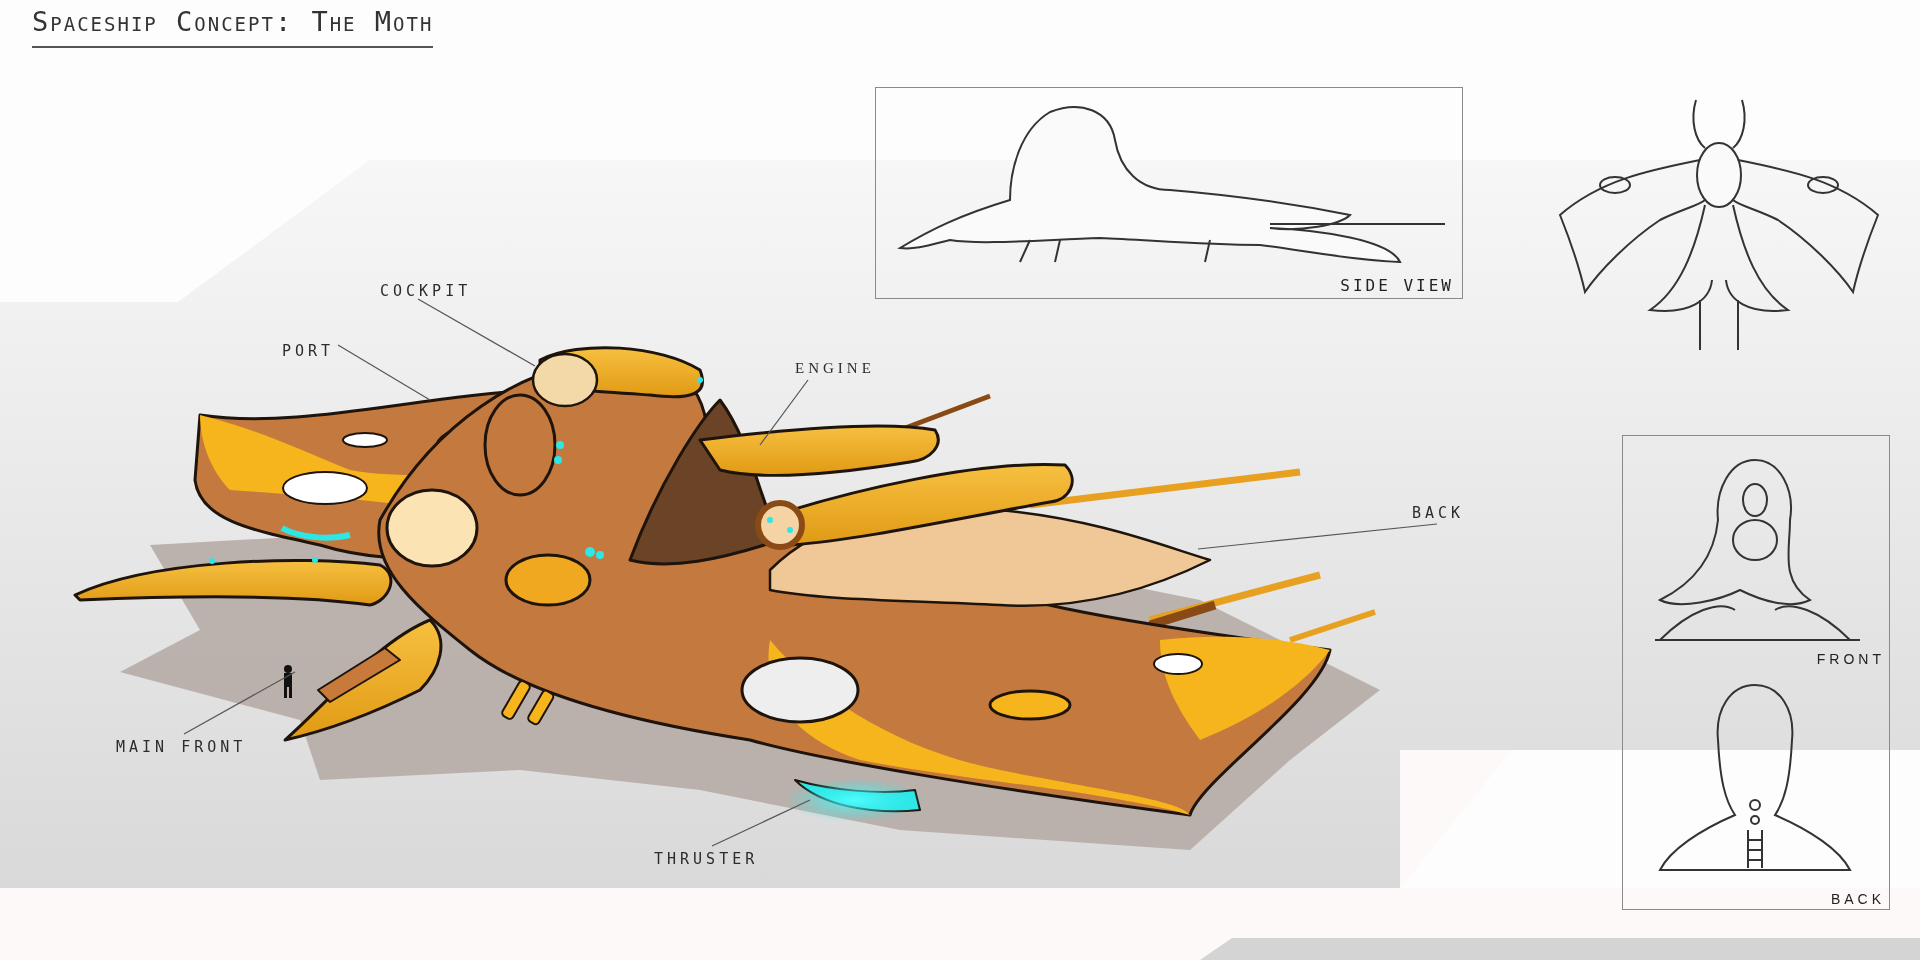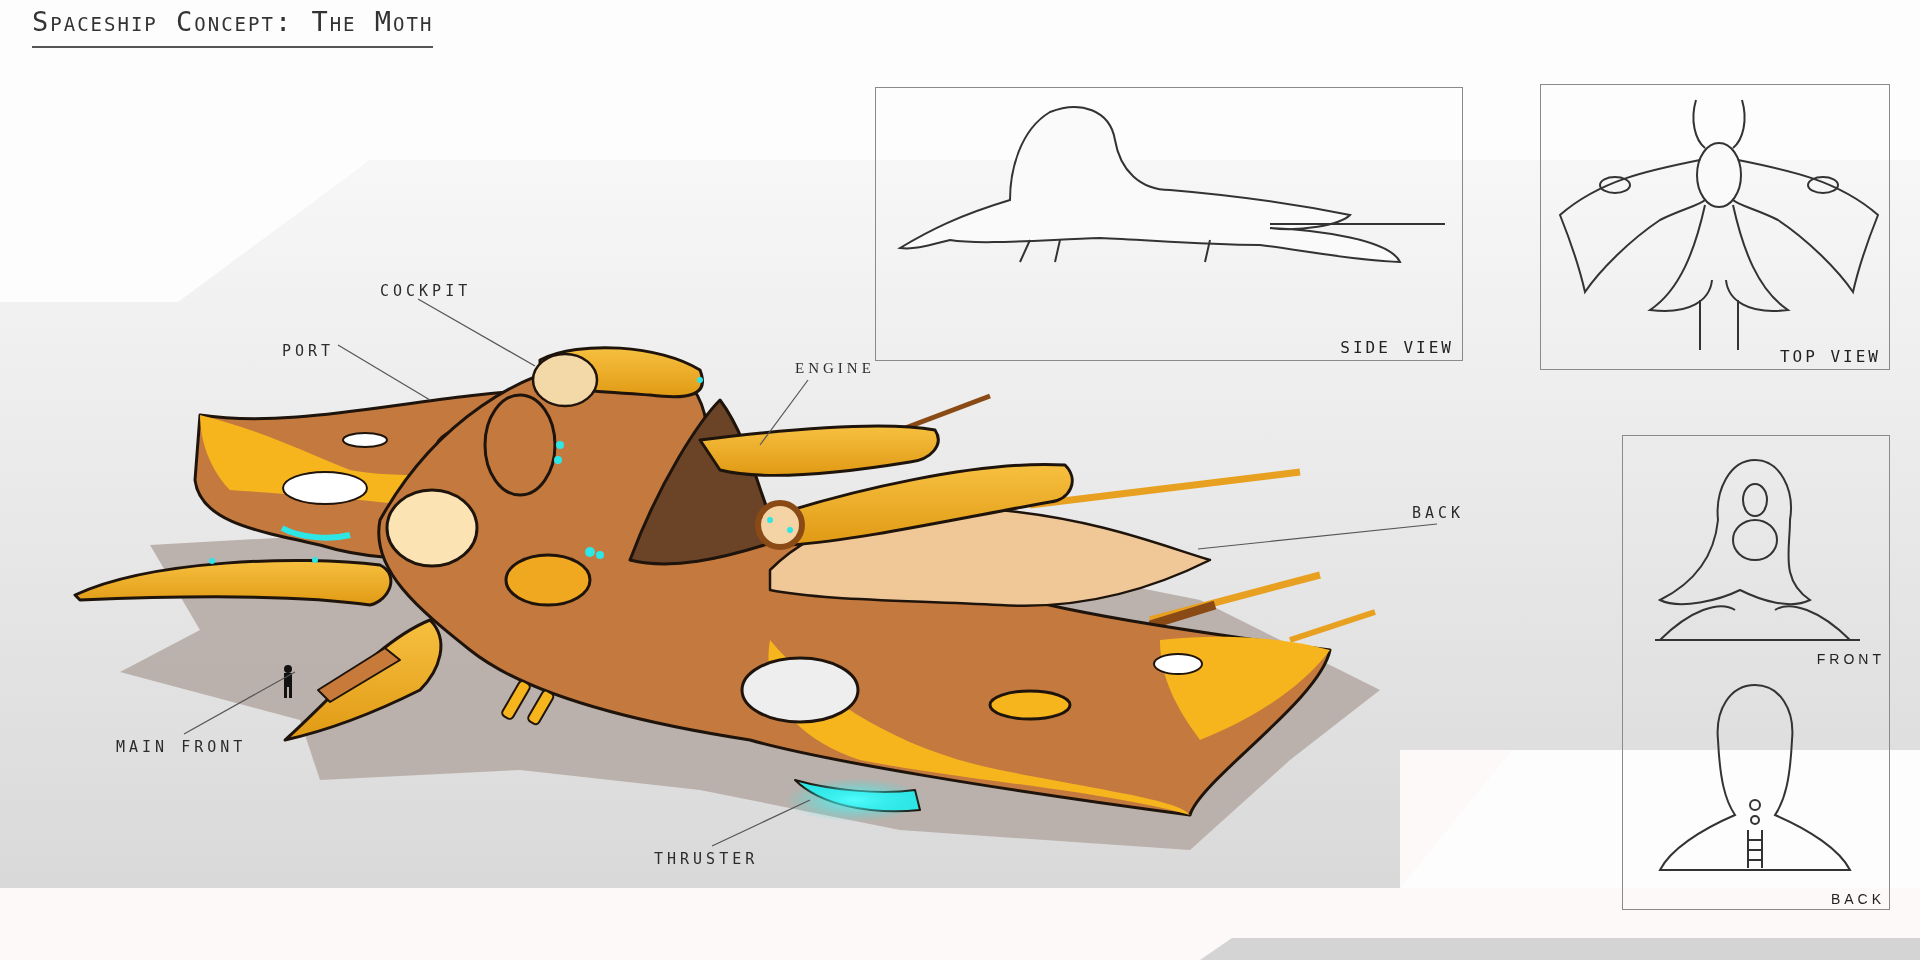--- a/index.html
+++ b/index.html
@@ -161,23 +161,20 @@
 
   <div class="title">Spaceship Concept: The Moth</div>
 
   <div class="label" style="left:380px;top:282px;">COCKPIT</div>
   <div class="label" style="left:282px;top:342px;">PORT</div>
   <div class="label" style="left:795px;top:360px;font-family:Liberation Serif, serif;">ENGINE</div>
   <div class="label" style="left:1412px;top:504px;">BACK</div>
   <div class="label" style="left:116px;top:738px;">MAIN FRONT</div>
   <div class="label" style="left:654px;top:850px;">THRUSTER</div>
 
-  <div class="panel" style="left:875px;top:87px;width:588px;height:274px;">
+  <div class="panel" style="left:875px;top:87px;width:588px;height:212px;">
     <div class="panel-label">SIDE VIEW</div>
-  </div>
-  <div class="panel" style="left:1540px;top:84px;width:350px;height:286px;">
-    <div class="panel-label">TOP VIEW</div>
   </div>
   <div class="panel" style="left:1622px;top:435px;width:268px;height:475px;">
     <div class="sub-label" style="top:215px;">FRONT</div>
     <div class="sub-label" style="bottom:2px;">BACK</div>
   </div>
 </div>
 
 </body></html>

